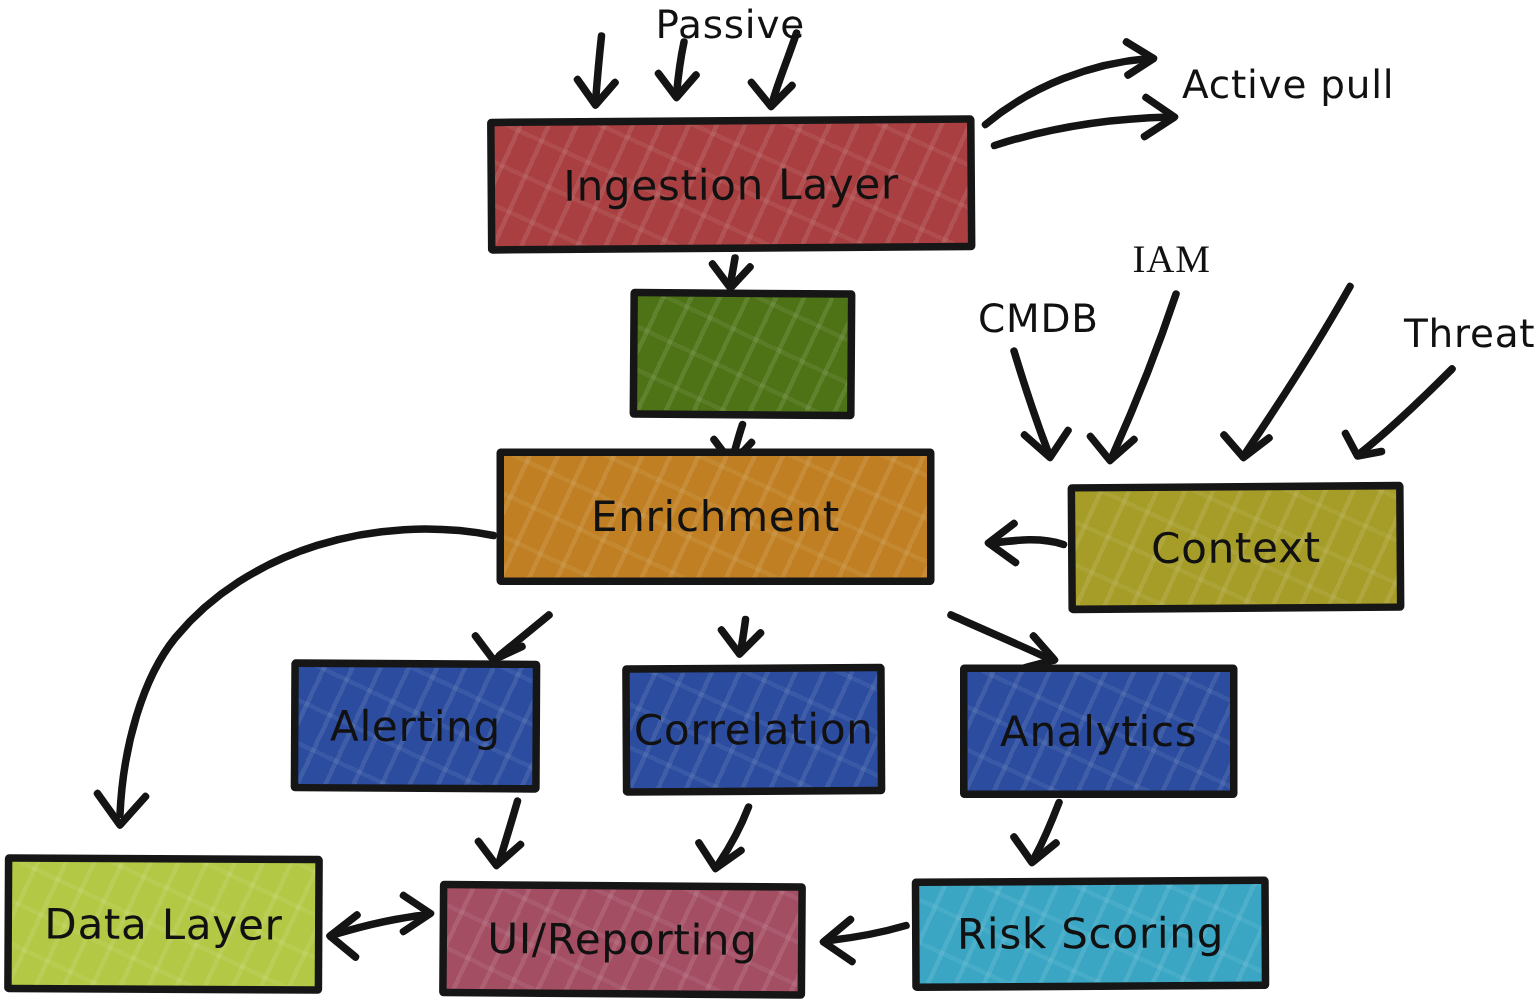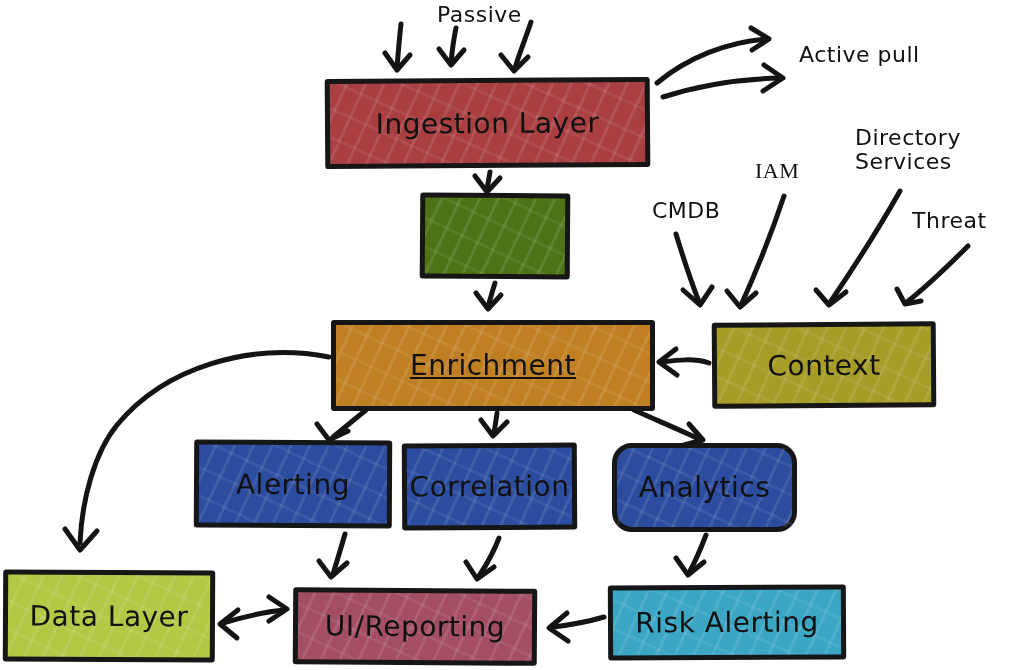--- a/index.html
+++ b/index.html
@@ -11,39 +11,39 @@
   svg.wires path{fill:none;stroke:#141414;stroke-width:5;stroke-linecap:round;stroke-linejoin:round;}
   .node{
     position:absolute;display:flex;align-items:center;justify-content:center;
     border:5px solid #161616;border-radius:3px;box-sizing:border-box;
     font-size:28px;letter-spacing:.5px;text-align:center;
   }
   .node .tex{position:absolute;inset:0;border-radius:2px;pointer-events:none;
     background:repeating-linear-gradient(115deg,rgba(255,255,255,0) 0 14px,rgba(255,255,255,.10) 14px 17px),
                repeating-linear-gradient(25deg,rgba(255,255,255,0) 0 23px,rgba(255,255,255,.07) 23px 26px);}
   .node span{position:relative;z-index:1;}
-  .lbl{position:absolute;font-size:22px;letter-spacing:.5px;white-space:nowrap;}
+  .lbl{position:absolute;font-size:26px;letter-spacing:.5px;white-space:nowrap;}
   
   #n-ingestion {left:325px;top:78px; width:325px;height:90px;transform:rotate(-.4deg);}
   #n-parsing   {left:420px;top:193px;width:150px;height:86px;transform:rotate(.4deg);}
-  #n-enrichment{left:331px;top:320px;width:324px;height:91px;text-decoration:underline;}
+  #n-enrichment{left:331px;top:299px;width:292px;height:91px;}
   #n-context   {left:712px;top:322px;width:224px;height:86px;transform:rotate(-.4deg);}
-  #n-alerting  {left:194px;top:440px;width:198px;height:88px;transform:rotate(.3deg);}
-  #n-correlation{left:402px;top:443px;width:175px;height:87px;transform:rotate(-.3deg);}
-  #n-analytics {left:612px;top:443px;width:185px;height:89px;border-radius:20px;}
+  #n-alerting  {left:194px;top:440px;width:166px;height:88px;transform:rotate(.3deg);}
+  #n-correlation{left:415px;top:443px;width:175px;height:87px;transform:rotate(-.3deg);}
+  #n-analytics {left:640px;top:443px;width:185px;height:89px;}
   #n-datalake  {left:3px;  top:570px;width:212px;height:92px;transform:rotate(.3deg);}
   #n-uireporting{left:293px;top:588px;width:244px;height:77px;transform:rotate(.4deg);}
   #n-riskscoring{left:608px;top:585px;width:238px;height:75px;transform:rotate(-.3deg);}
   
   #l-passive {left:437px;top:2px;}
-  #l-active  {left:788px;top:42px;margin-left:11px;}
+  #l-active  {left:788px;top:42px;}
   #l-cmdb    {left:630px;top:198px;margin-left:22px;}
   #l-iam     {left:755px;top:158px;font-family:Liberation Serif, serif;}
   #l-dirserv {left:855px;top:126px;white-space:normal;width:145px;line-height:1.08;}
-  #l-threat  {left:912px;top:208px;}
+  #l-threat  {left:936px;top:208px;}
 </style>
 </head>
 <body>
 
 <div id="stage">
 
   <svg class="wires" viewBox="0 0 1024 670">
     <g>
       <path d="M401,24 C399,42 398,55 397,68"></path>
         <path d="M385,53 L397,70 L410,55"></path>
@@ -170,23 +170,22 @@
     <span>Data Layer</span>
   </div>
 
   <div class="node" id="n-uireporting" style="background-color: rgb(163, 78, 99);">
     <i class="tex"></i>
     <span>UI/Reporting</span>
   </div>
 
   <div class="node" id="n-riskscoring" style="background-color: rgb(58, 166, 196);">
     <i class="tex"></i>
-    <span>Risk Alerting</span>
+    <span>Risk Scoring</span>
   </div>
 
   <div class="lbl" id="l-passive">Passive</div>
   <div class="lbl" id="l-active">Active pull</div>
   <div class="lbl" id="l-cmdb">CMDB</div>
   <div class="lbl" id="l-iam">IAM</div>
-  <div class="lbl" id="l-dirserv">Directory Services</div>
   <div class="lbl" id="l-threat">Threat</div>
 
 </div>
 
 </body></html>

